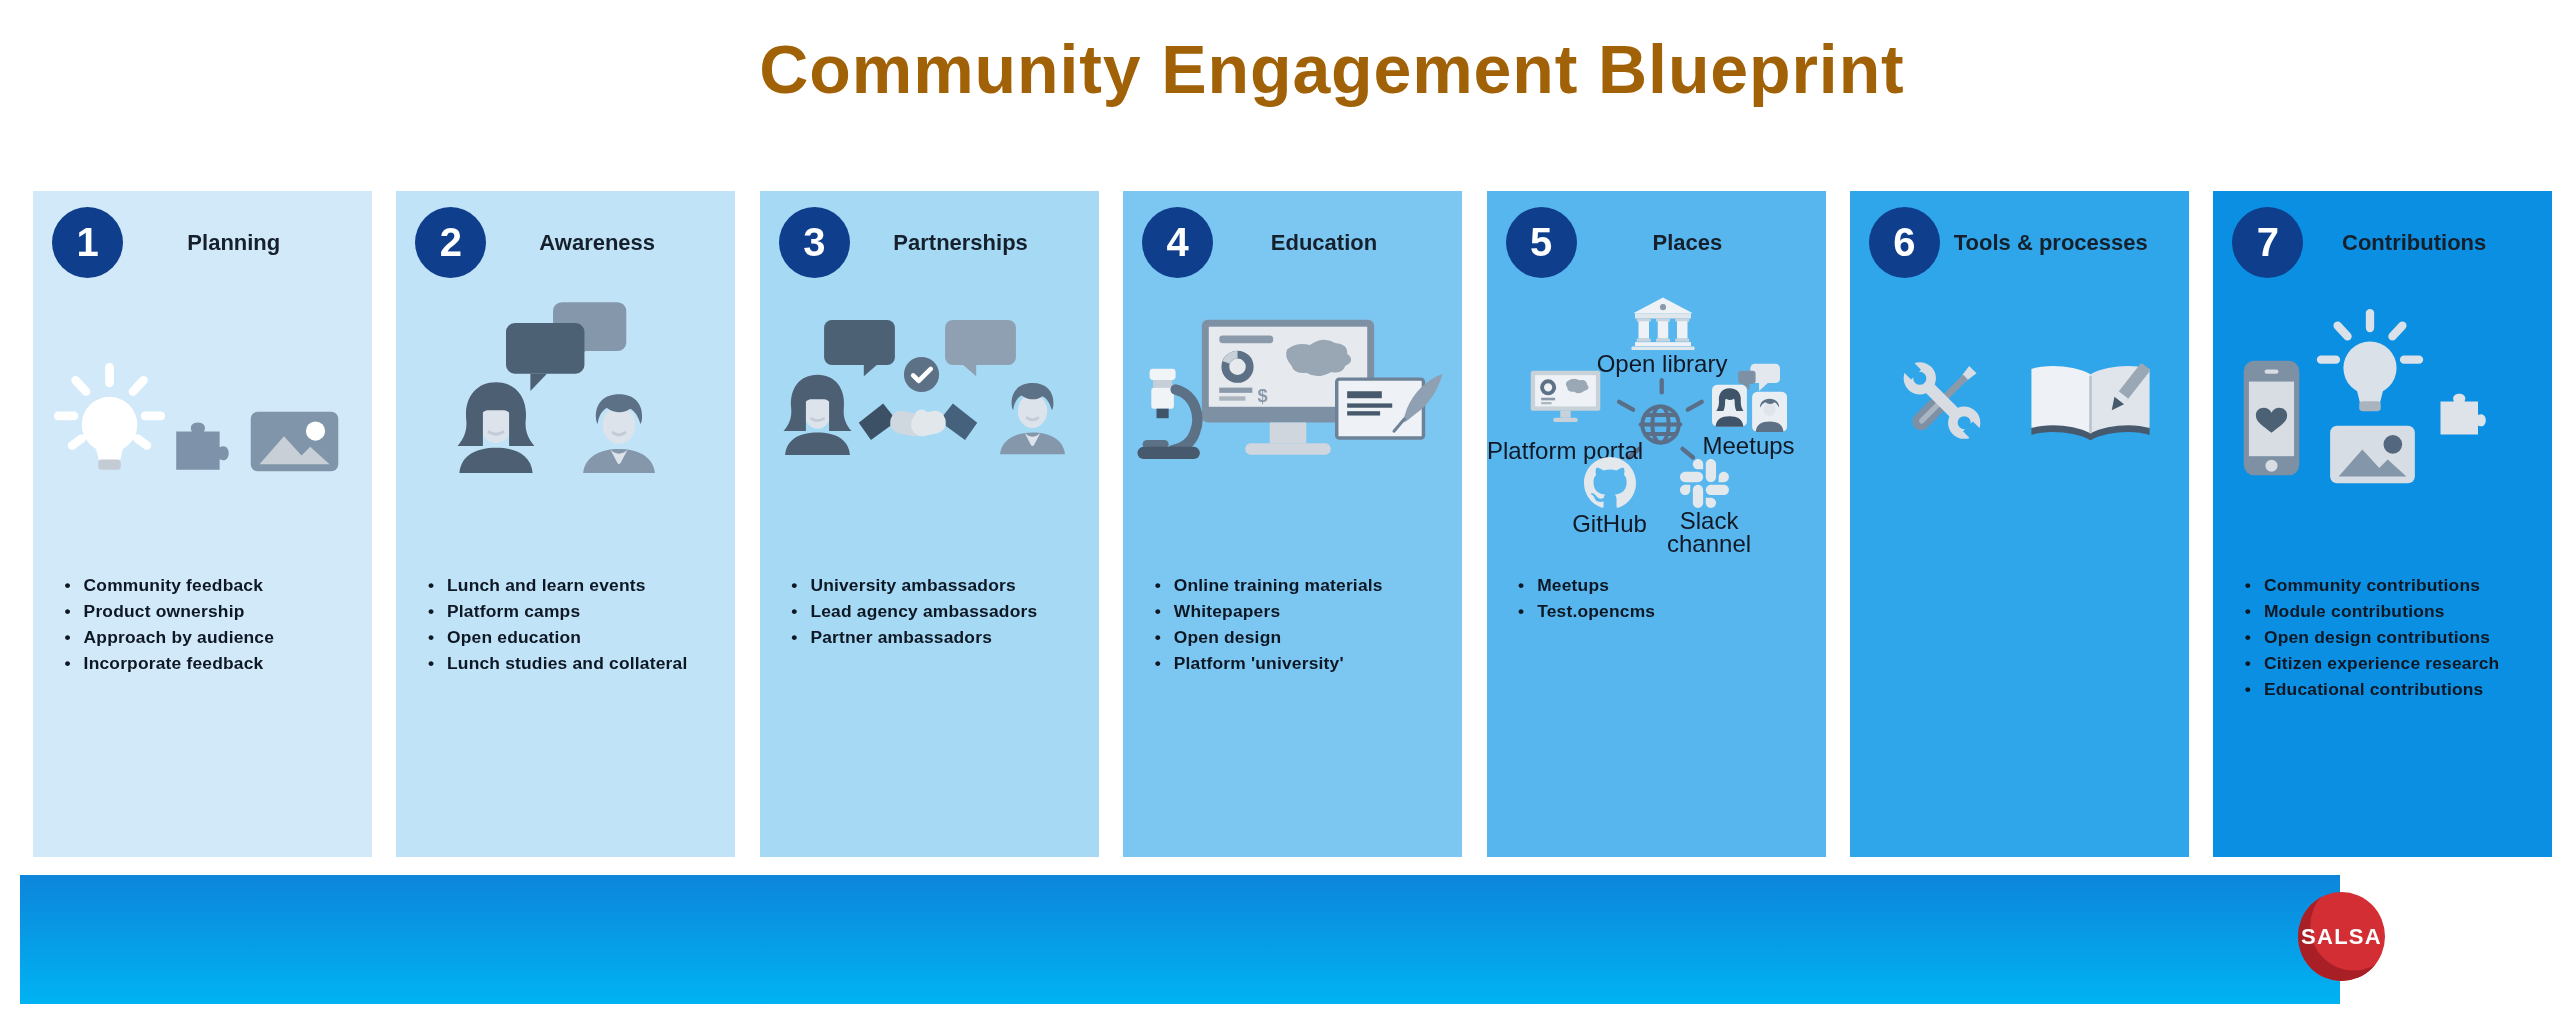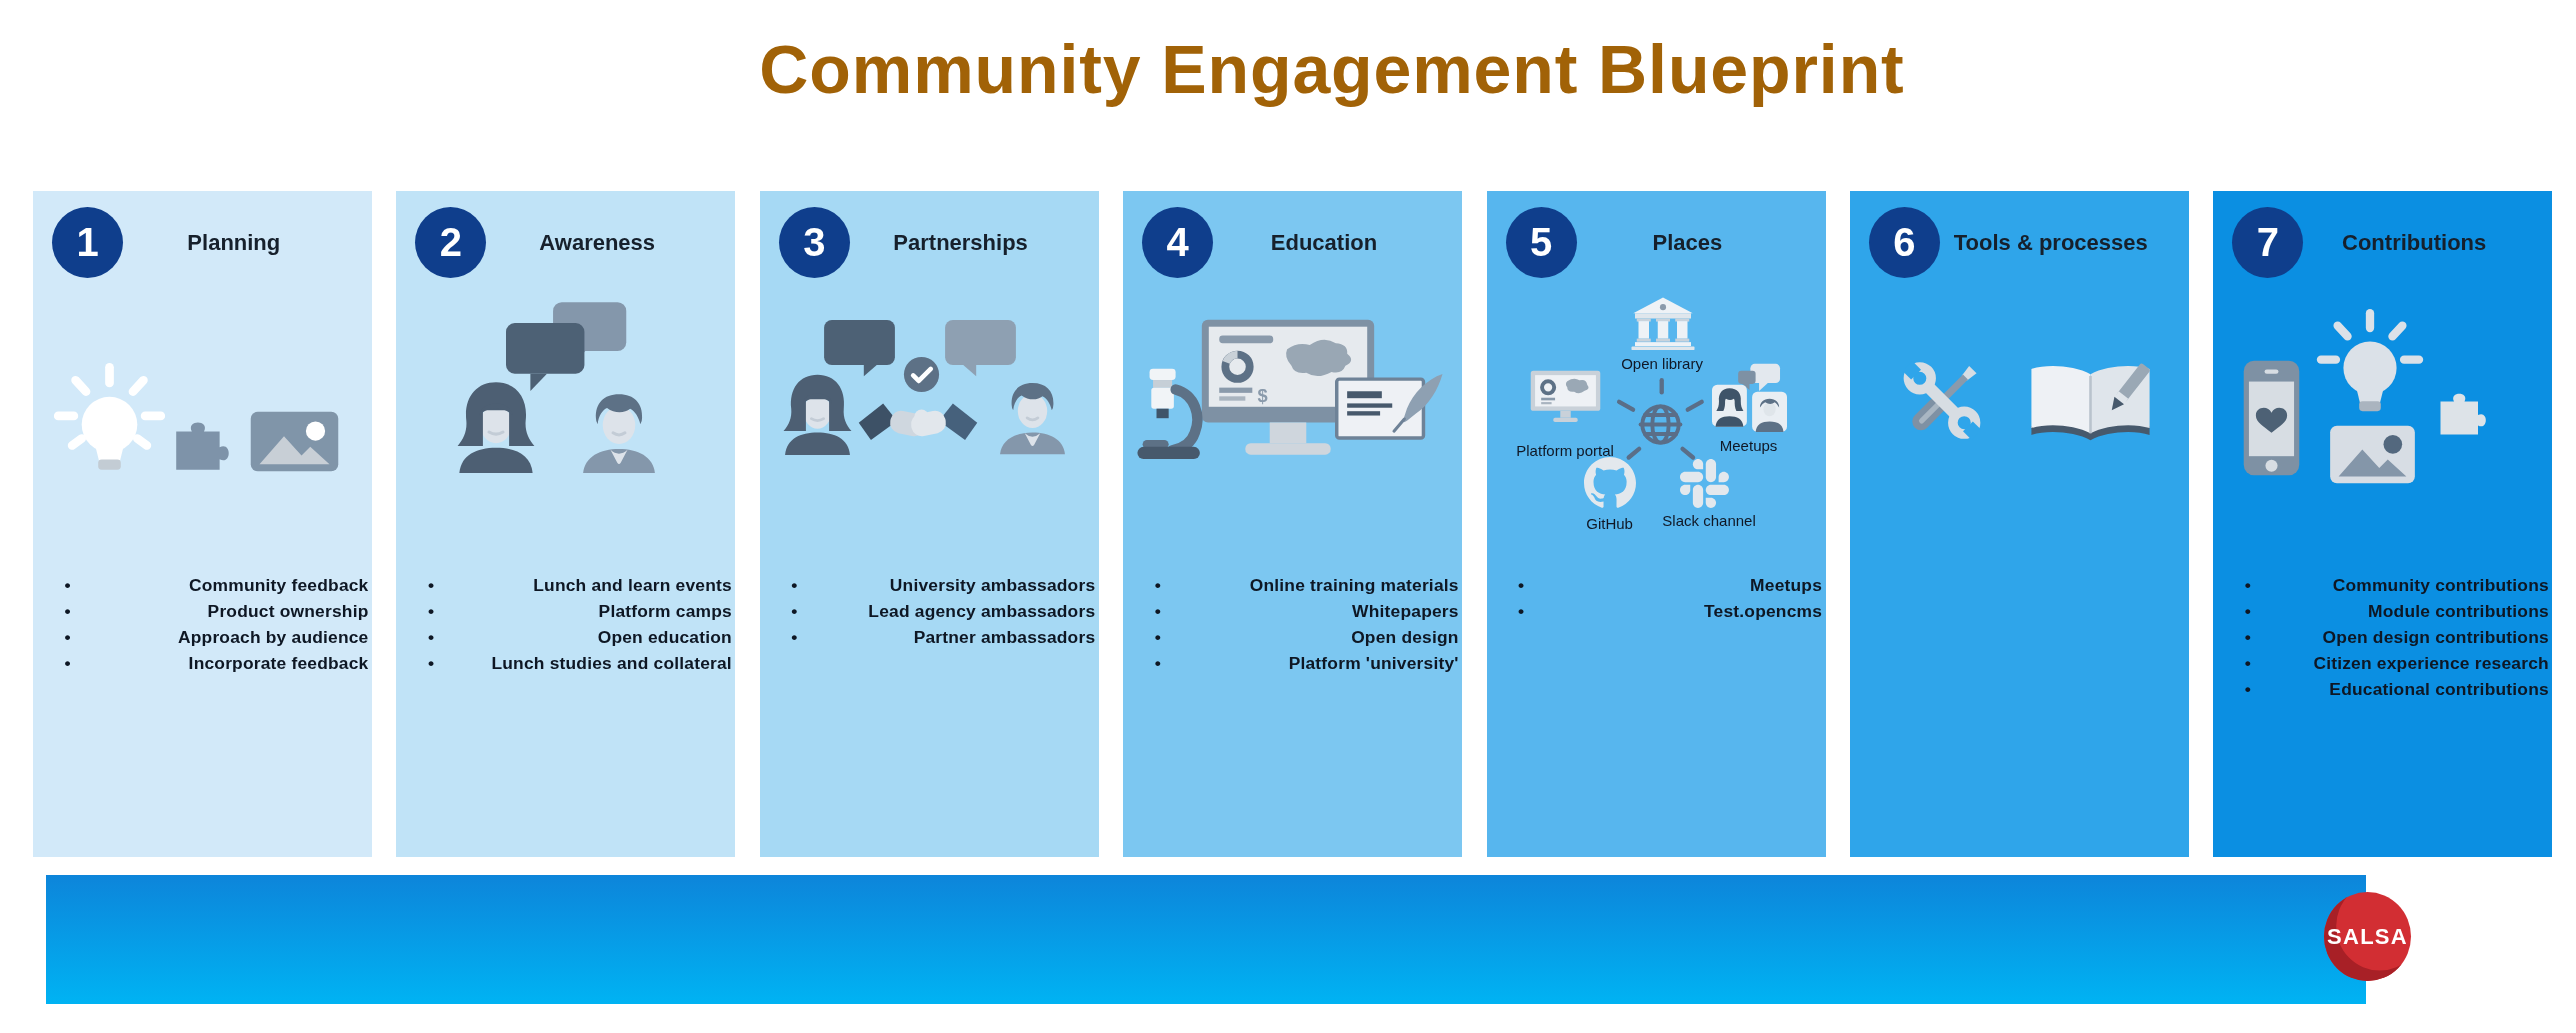--- a/index.html
+++ b/index.html
@@ -9,26 +9,26 @@
        font-size:68px;font-weight:700;letter-spacing:0.9px;}
   .cards{position:absolute;left:33px;top:191px;display:flex;gap:24.4px;}
   .card{position:relative;width:339px;height:666px;flex:0 0 339px;}
   .badge{position:absolute;left:19px;top:15.7px;width:71px;height:71px;border-radius:50%;
        color:#ffffff;font-size:40px;font-weight:700;display:flex;align-items:center;justify-content:center;}
   .card-title{position:absolute;left:73px;right:10.4px;top:7px;height:89px;margin:0;
        display:flex;align-items:center;justify-content:center;text-align:center;
        font-size:22px;line-height:35px;font-weight:700;color:#16202c;}
   .ico{position:absolute;}
   .ico svg{display:block;width:100%;height:100%;}
-  .bullets{position:absolute;top:381px;left:28px;right:3.5px;margin:0;padding:0;list-style:none;text-align:right;}
+  .bullets{position:absolute;top:381px;left:28px;right:3.5px;margin:0;padding:0;list-style:none;}
   .bullets li{position:relative;padding-left:22.6px;font-size:17.4px;line-height:26px;font-weight:700;
        color:#0e1724;letter-spacing:0.2px;}
   .bullets li::before{content:"\2022";position:absolute;left:3.5px;top:0;}
-  .hub-label{position:absolute;text-align:center;font-size:15px;font-weight:400;color:#101826;line-height:22.6px;}
-  .footer-bar{position:absolute;left:46px;top:875px;width:2320px;height:129px;
+  .hub-label{position:absolute;text-align:center;font-size:24px;font-weight:400;color:#101826;line-height:22.6px;}
+  .footer-bar{position:absolute;left:20px;top:875px;width:2320px;height:129px;
        background:linear-gradient(180deg,#0d85da 0%,#00b3f3 100%);}
   .logo-circle{position:absolute;left:2278px;top:17.4px;width:87px;height:89px;border-radius:50%;
        background:#d22e33;box-shadow:inset 12.2px -10.4px 0 #a82026;
        display:flex;align-items:center;justify-content:center;}
   .logo-salsa{color:#ffffff;font-size:22px;font-weight:700;letter-spacing:1.3px;}
   .logo-digital{position:absolute;left:2381px;top:52px;color:#ffffff;font-size:22.6px;font-weight:400;letter-spacing:3.5px;}
 </style>
 </head>
 <body>
 

